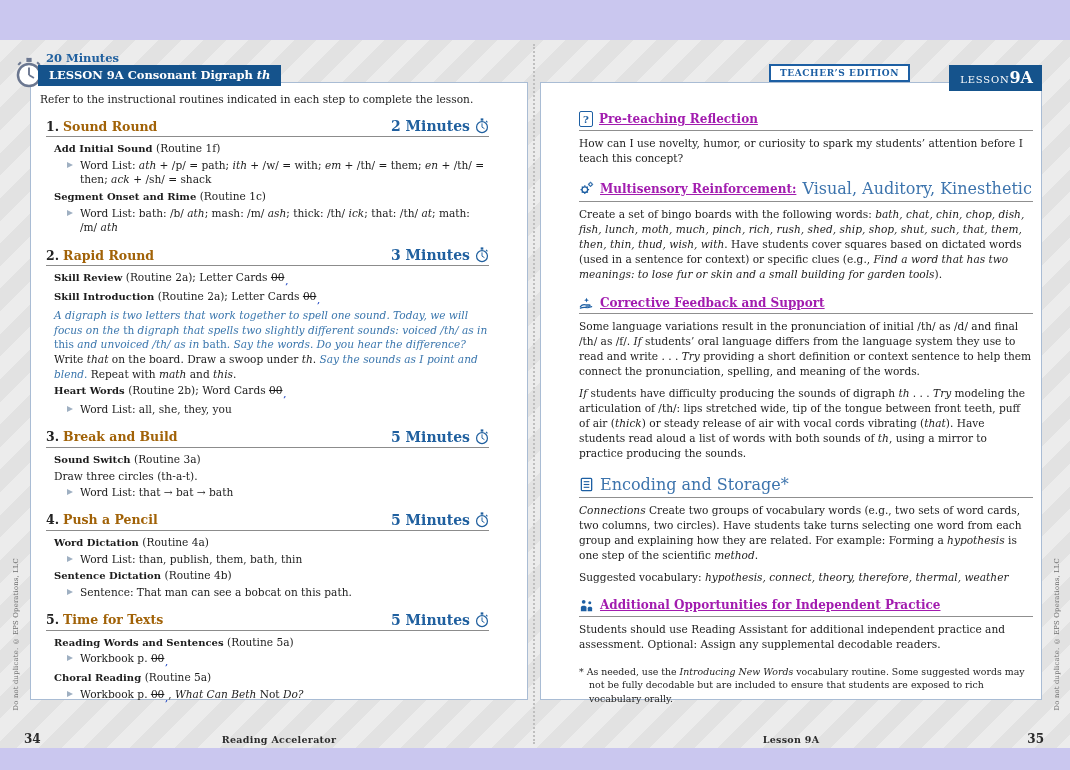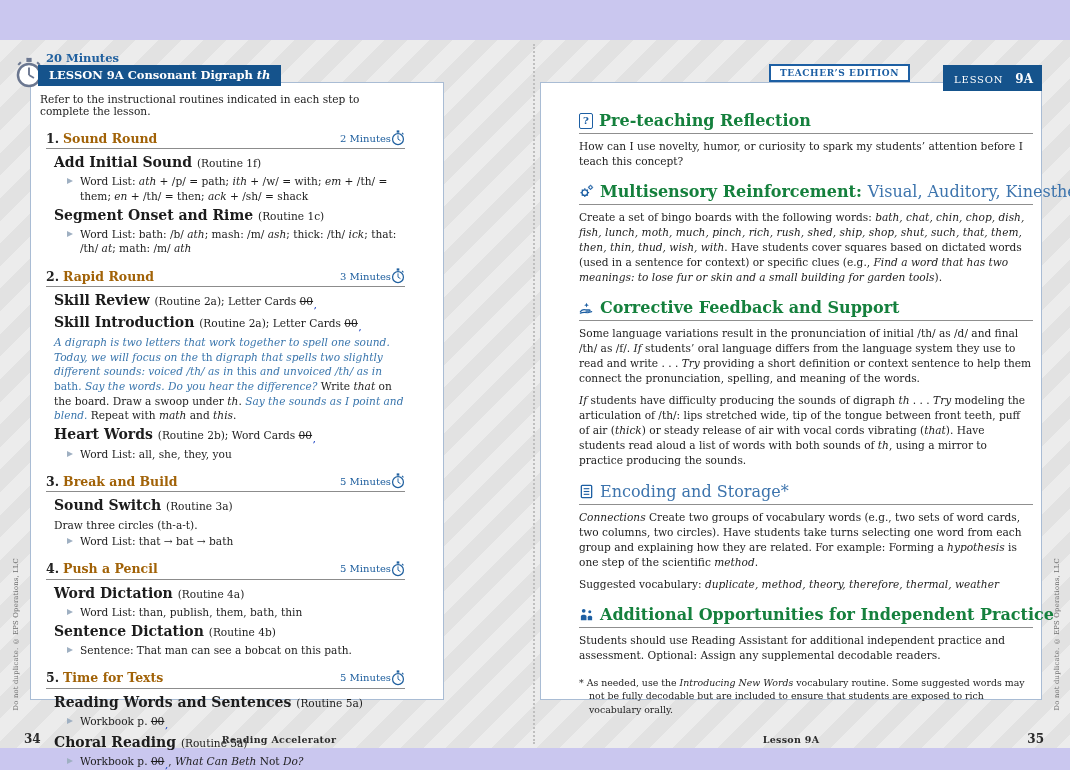--- a/index.html
+++ b/index.html
@@ -14,21 +14,21 @@
     background:repeating-linear-gradient(135deg,#ececec 0 16px,#e2e2e2 16px 32px);
   }
   .dotted-sep{
     position:absolute;left:533px;top:4px;height:700px;width:0;
     border-left:2px dotted #bfbfbf;
   }
   .page{
     position:absolute;top:42px;height:618px;background:#ffffff;
     border:1px solid #a9bcd4;box-sizing:border-box;
   }
-  .page-left{left:30px;width:414px;}
+  .page-left{left:30px;width:498px;}
   .page-right{left:540px;width:502px;}
   .lp-content{padding:10px 38px 0 9px;}
   .rp-content{padding:28px 8px 0 38px;}
 
   
   .minutes-label{
     position:absolute;left:46px;top:11px;color:#20609f;
     font-weight:bold;font-size:11.5px;
   }
   .lesson-banner{
@@ -39,35 +39,35 @@
   .te-badge{
     position:absolute;left:769px;top:24px;background:#fff;
     border:2px solid #1d5fa3;color:#1d5fa3;font-weight:bold;
     font-size:9px;letter-spacing:.6px;padding:2px 9px 2px;white-space:nowrap;
   }
   .lesson-tab{
     position:absolute;right:28px;top:25px;background:#15538c;color:#fff;
     padding:3px 9px 4px 11px;white-space:nowrap;
   }
   .lesson-tab .small{font-size:10px;font-weight:normal;letter-spacing:.8px;}
-  .lesson-tab .big{font-size:12px;font-weight:bold;margin-left:12px;}
+  .lesson-tab .big{font-size:16px;font-weight:bold;margin-left:0;}
 
   
   .intro{margin:0 0 13px 0;font-size:10.6px;color:#1c1c1c;}
   .step{margin:0 0 12px 6px;}
   .step-head{
     display:flex;align-items:center;border-bottom:1px solid #8c8c8c;
     padding-bottom:2px;margin-bottom:4px;
   }
   .step-num{font-weight:bold;font-size:12.5px;color:#222;margin-right:4px;}
   .step-title{color:#a16207;font-weight:bold;font-size:12.5px;flex:1;}
-  .step-mins{color:#20609f;font-weight:normal;font-size:10px;}
+  .step-mins{color:#20609f;font-weight:bold;font-size:14px;margin-right:5px;}
   .sw{width:14px;height:16px;flex:0 0 auto;}
   .item{font-size:10.6px;line-height:1.38;color:#1c1c1c;margin:1px 0 2px 8px;}
-  .item .seg-b{font-weight:bold;font-size:14px;}
+  .item .seg-b{font-weight:bold;font-size:10px;}
   .bullet{margin-left:20px;position:relative;padding-left:14px;}
   .tri{
     position:absolute;left:1px;top:4px;width:0;height:0;
     border-left:6px solid #9fb0c2;border-top:3.5px solid transparent;
     border-bottom:3.5px solid transparent;
   }
   .seg-i{font-style:italic;}
   .seg-scr{color:#3a76ad;font-style:italic;}
   .seg-scrr{color:#3a76ad;}
   .seg-del{text-decoration:line-through;}
@@ -75,21 +75,21 @@
     color:#2f53c8;font-weight:bold;font-size:8px;
     vertical-align:-3px;margin-left:1px;
   }
 
   
   .rsec{margin-bottom:13px;}
   .rsec-head{
     display:flex;align-items:center;gap:6px;
     border-bottom:1.5px solid #8f8f8f;padding-bottom:3px;margin-bottom:5px;
   }
-  .rsec-title{color:#15803d;font-weight:bold;font-size:16px;white-space:nowrap;}
+  .rsec-title{color:#a21caf;font-weight:bold;font-size:12px;white-space:nowrap;text-decoration:underline;}
   .rsec-sub{color:#3d74ad;font-size:16px;white-space:nowrap;}
   .rsec p{margin:0 0 7px;font-size:10.6px;line-height:1.42;color:#1c1c1c;}
   .qicon{
     display:inline-flex;align-items:center;justify-content:center;
     width:12px;height:14px;border:1.5px solid #1d5fa3;border-radius:2px;
     color:#1d5fa3;font-weight:bold;font-size:10px;flex:0 0 auto;
   }
   .icn{width:15px;height:15px;flex:0 0 auto;}
   .footnote{
     margin-top:13px;font-size:9.4px;line-height:1.45;color:#222;
@@ -277,21 +277,21 @@
               <rect x="2.5" y="1.5" width="11" height="13" rx="1" fill="none" stroke="#1d5fa3" stroke-width="1.4"></rect>
               <g stroke="#1d5fa3" stroke-width="1.2">
                 <line x1="5" y1="5" x2="11" y2="5"></line>
                 <line x1="5" y1="8" x2="11" y2="8"></line>
                 <line x1="5" y1="11" x2="11" y2="11"></line>
               </g>
             </svg>
           <span class="rsec-sub"> Encoding and Storage*</span>
         </div>
         <p><span class="seg-i">Connections</span><span> Create two groups of vocabulary words (e.g., two sets of word cards, two columns, two circles). Have students take turns selecting one word from each group and explaining how they are related. For example: Forming a </span><span class="seg-i">hypothesis</span><span> is one step of the scientific </span><span class="seg-i">method</span><span>.</span></p>
-        <p><span>Suggested vocabulary: </span><span class="seg-i">duplicate, method, theory, therefore, thermal, weather</span></p>
+        <p><span>Suggested vocabulary: </span><span class="seg-i">hypothesis, connect, theory, therefore, thermal, weather</span></p>
       </section>
 
       <section class="rsec">
         <div class="rsec-head">
           <svg class="icn" viewBox="0 0 16 16">
               <circle cx="5" cy="4" r="2" fill="#1d5fa3"></circle>
               <path d="M2,14 L2,10 C2,7.8 8,7.8 8,10 L8,14 Z" fill="#1d5fa3"></path>
               <circle cx="11.5" cy="5" r="1.6" fill="#1d5fa3"></circle>
               <path d="M9.3,14 L9.3,10.8 C9.3,9 14,9 14,10.8 L14,14 Z" fill="#1d5fa3"></path>
             </svg>

